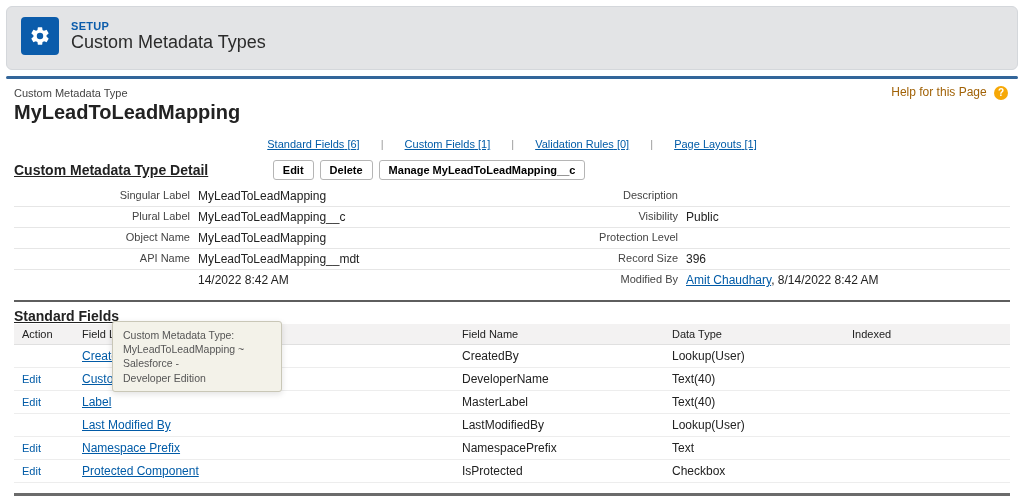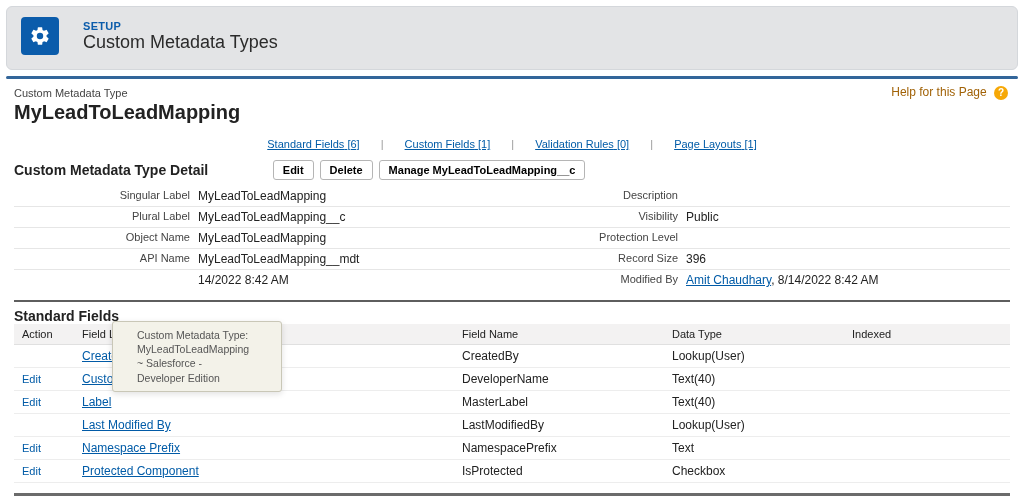--- a/index.html
+++ b/index.html
@@ -11,21 +11,21 @@
     color: #222;
   }
   .top-banner {
     background: #e3e4e6;
     border: 1px solid #d4d7db;
     border-radius: 6px;
     margin: 6px;
     padding: 10px 14px 14px 14px;
     display: flex;
     align-items: center;
-    gap: 24px;
+    gap: 12px;
   }
   .gear-box {
     width: 38px; height: 38px;
     background: #0b5cab;
     border-radius: 4px;
     display:flex; align-items:center; justify-content:center;
   }
   .gear-box svg { fill:#fff; }
   .top-labels .crumb { color:#0b5cab; font-size:11px; font-weight:600; letter-spacing:.3px; }
   .top-labels .title { font-size:18px; font-weight:400; color:#2b2b2b; }
@@ -33,38 +33,38 @@
   .page-content { padding: 4px 14px 20px 14px; position:relative; }
   .obj-eyebrow { font-size:11px; color:#444; margin-top:4px; }
   .obj-name { font-size:20px; font-weight:600; margin-top:2px; }
   .help-link { position:absolute; top:6px; right:16px; font-size:12px; color:#015ba7; }
   .help-link a { color:#a16207; text-decoration:none; }
   .help-icon { display:inline-block; width:14px; height:14px; background:#f6a807; color:#fff; border-radius:50%; font-size:10px; font-weight:700; text-align:center; line-height:14px; margin-left:4px;}
   .mini-nav { text-align:center; font-size:11px; margin:14px 0 10px 0; color:#666; }
   .mini-nav a { color:#015ba7; text-decoration:underline; margin: 0 12px; }
   .mini-nav .sep { margin:0 6px; color:#999; }
   .section-head { display:flex; align-items:center; margin-top:2px; }
-  .section-title { font-size:14px; font-weight:700; flex:0 0 auto; white-space:nowrap; }
+  .section-title { font-size:14px; font-weight:700; flex:0 0 auto; white-space:nowrap;text-decoration:underline; }
   .btn-row { margin-left:20px; display:flex; gap:6px; }
   .btn, .btn-sm {
     background:#fff; border:1px solid #b5b5b5; border-radius:3px;
     padding:3px 9px; font-size:11px; font-weight:700; cursor:pointer;
   }
   .detail-grid {
     display:grid;
     grid-template-columns: 180px 1fr 160px 1fr;
   }
   .detail-grid .lbl { text-align:right; color:#444; font-size:11px; padding:3px 4px; }
   .detail-grid .val { text-align:left; font-size:12px; padding:3px 4px; }
   .detail-grid .row-sep { grid-column:1 / -1; border-bottom:1px solid #e6e6e6; }
   a.link { color:#015ba7; text-decoration:underline; }
   .tooltip-pop {
     position:absolute; left:112px; top:242px;
     background:#f3f2e9; border:1px solid #c9c7b7; border-radius:3px;
-    padding:6px 24px; font-size:10.5px; color:#555; line-height:1.35;
+    padding:6px 10px; font-size:10.5px; color:#555; line-height:1.35;
     box-shadow:0 2px 6px rgba(0,0,0,.12);
     width:170px; z-index:10;
   }
   .hr-heavy { border:none; border-top:2px solid #5e5e5e; margin:10px 0 6px 0; }
   .hr-heavier { border:none; border-top:3px solid #6b6b6b; margin:10px 0 6px 0; }
   .list-table { width:100%; border-collapse:collapse; }
   .list-table th {
     background:#f3f2f2; font-size:11px; font-weight:400; text-align:left;
     padding:4px 8px; border-bottom:1px solid #e0e0e0;
   }

